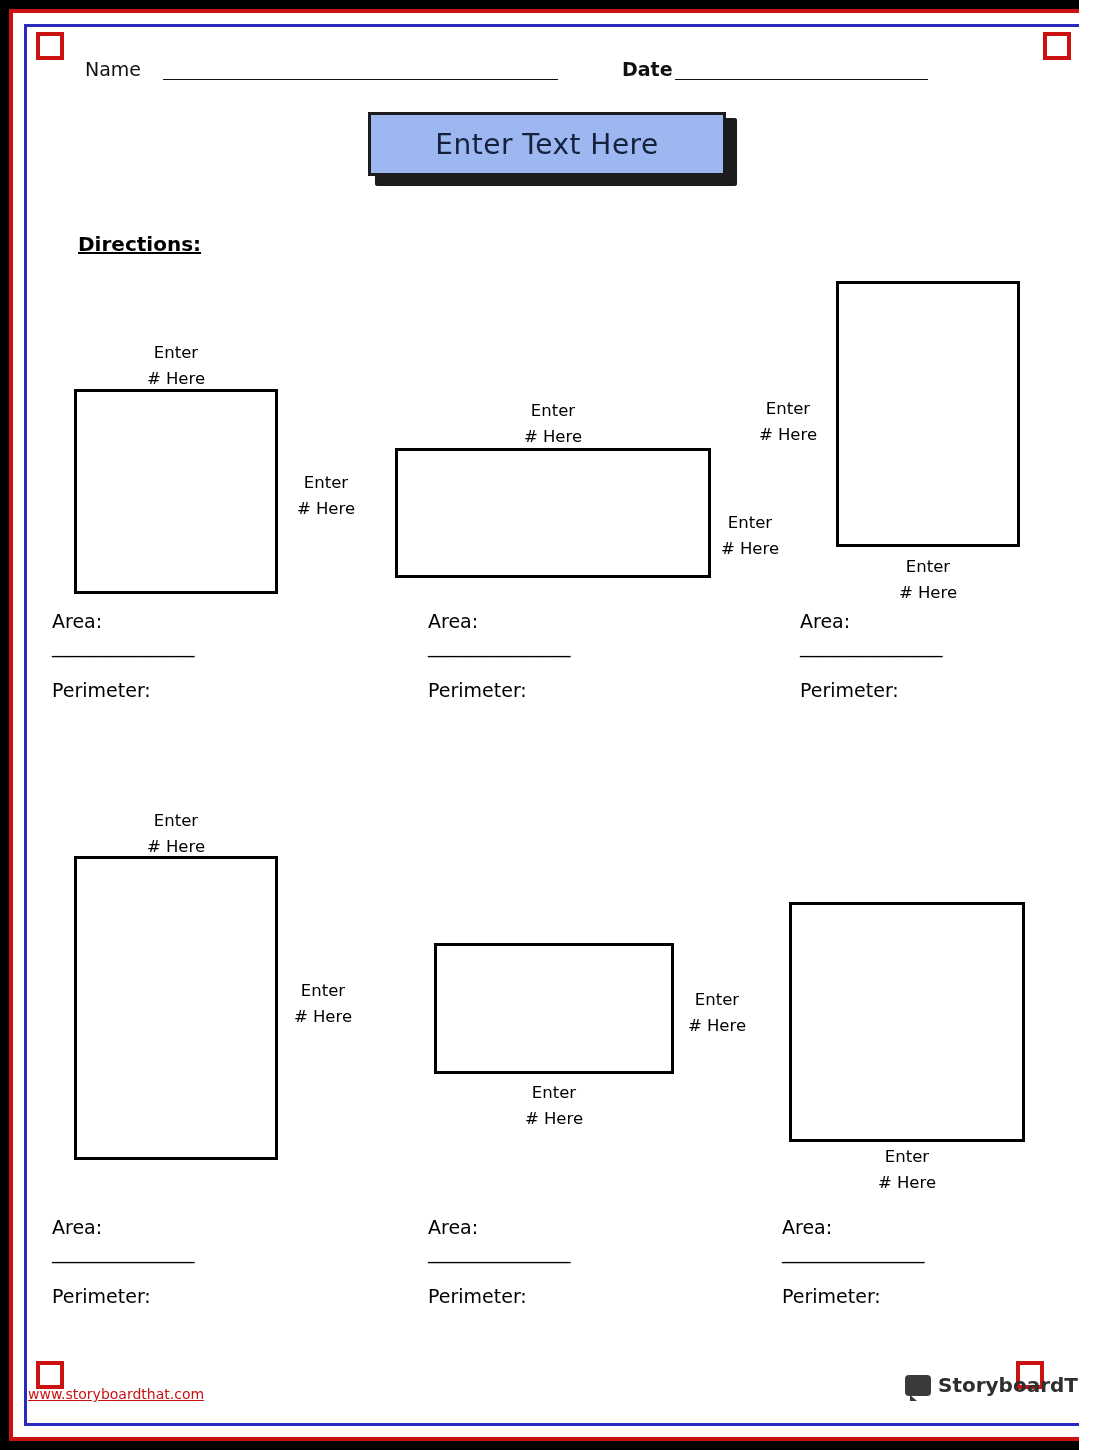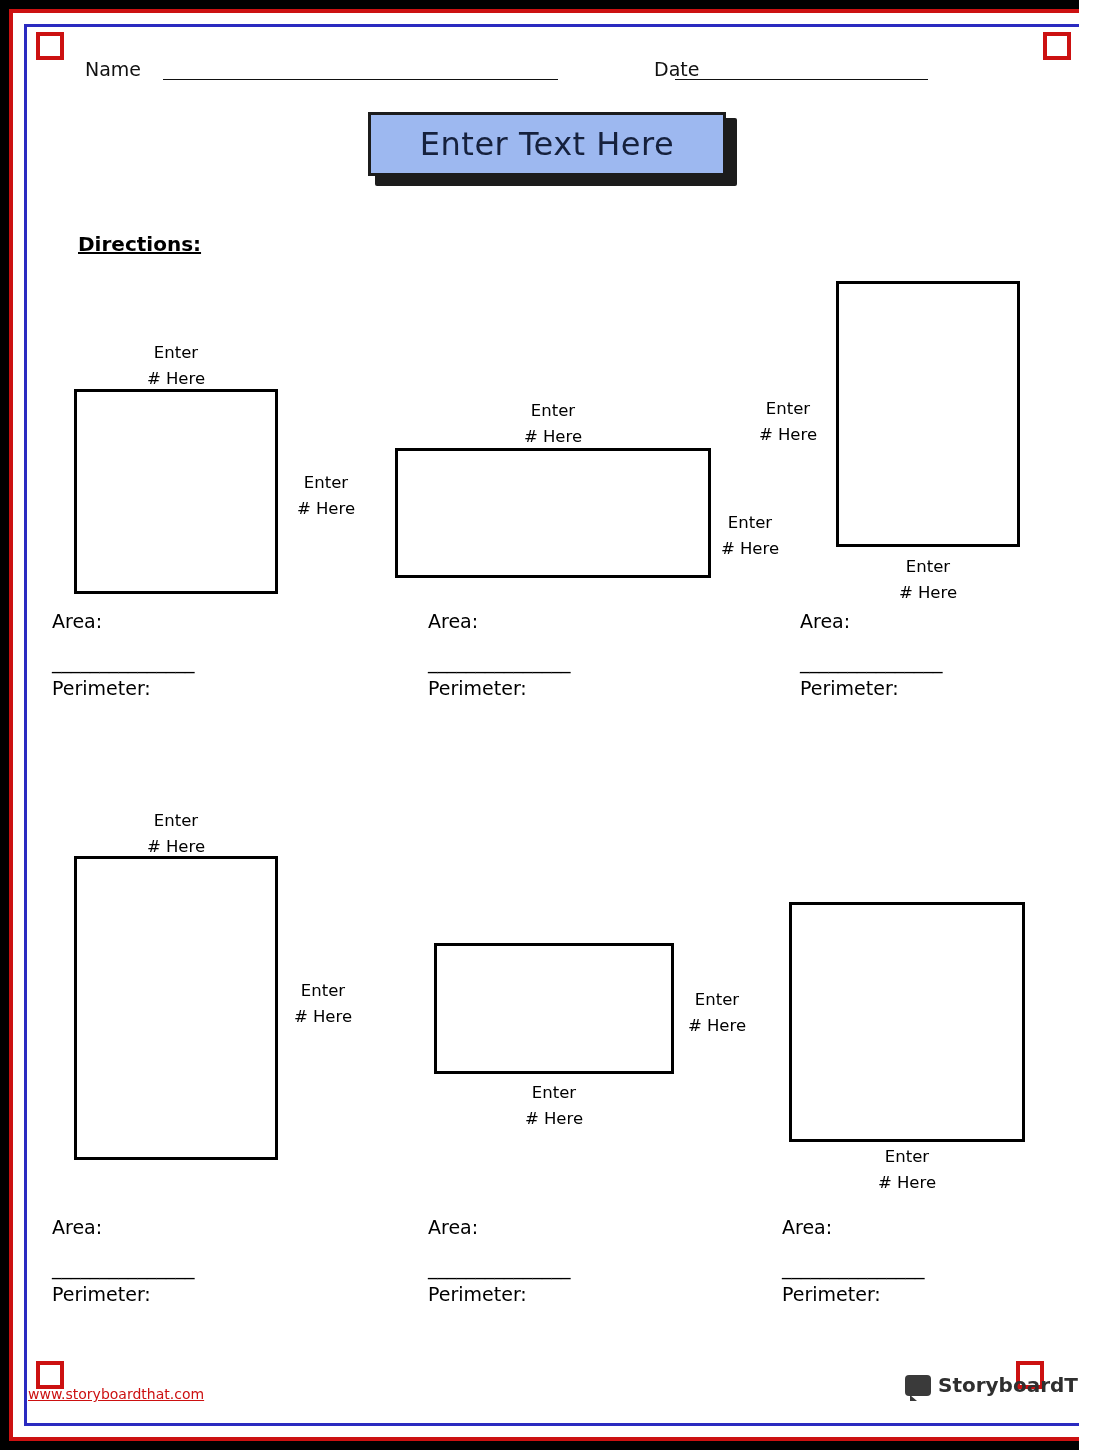--- a/index.html
+++ b/index.html
@@ -80,21 +80,21 @@
     font-size: 19px;
     color: #111;
   }
   .nd-line {
     position: absolute;
     border-bottom: 1.5px solid #111;
     height: 1px;
   }
   .lbl-name { left: 0px; top: 6px; }
   .line-name { left: 78px; top: 26px; width: 395px; }
-  .lbl-date { left: 569px; top: 6px; }
+  .lbl-date { left: 537px; top: 6px; font-weight: bold; }
   .line-date { left: 590px; top: 26px; width: 253px; }
 
   
   .title-shadow {
     position: absolute;
     left: 375px;
     top: 118px;
     width: 362px;
     height: 68px;
     background: #1c1c1c;
@@ -107,21 +107,21 @@
     width: 358px;
     height: 64px;
     background: #9db8f0;
     border: 3px solid #1c1c1c;
     box-sizing: border-box;
     display: flex;
     align-items: center;
     justify-content: center;
   }
   .title-text {
-    font-size: 32px;
+    font-size: 28px;
     color: #16213d;
     letter-spacing: 0.5px;
   }
 
   
   .directions {
     position: absolute;
     left: 78px;
     top: 232px;
     font-size: 20px;
@@ -147,26 +147,26 @@
     text-align: center;
     white-space: pre;
   }
   .ans {
     position: absolute;
     font-size: 19px;
     color: #000;
   }
   .ans .blank {
     display: block;
-    margin-top: 19px;
+    margin-top: 3px;
     letter-spacing: 0px;
   }
   .ans .peri {
     display: block;
-    margin-top: 4px;
+    margin-top: 22px;
   }
 
   
   .footer-url {
     position: absolute;
     left: 28px;
     top: 1386px;
     font-size: 14px;
     color: #cc1111;
     text-decoration: underline;

